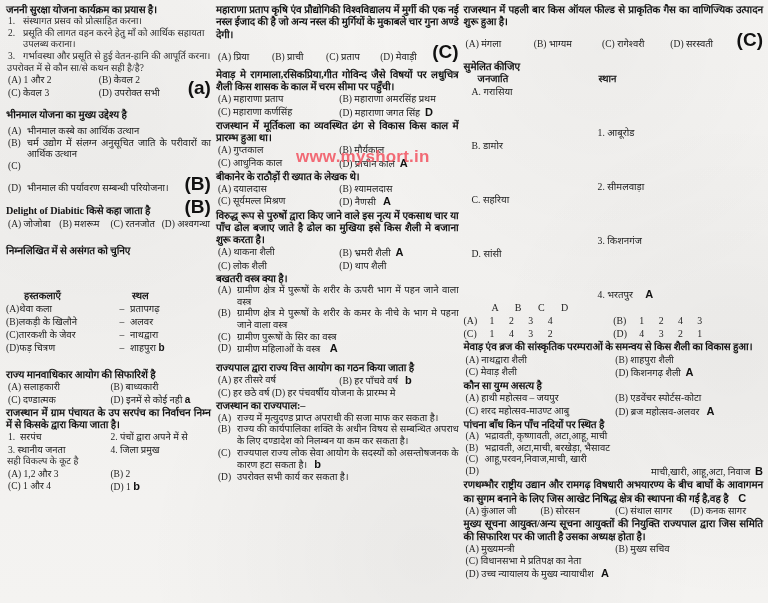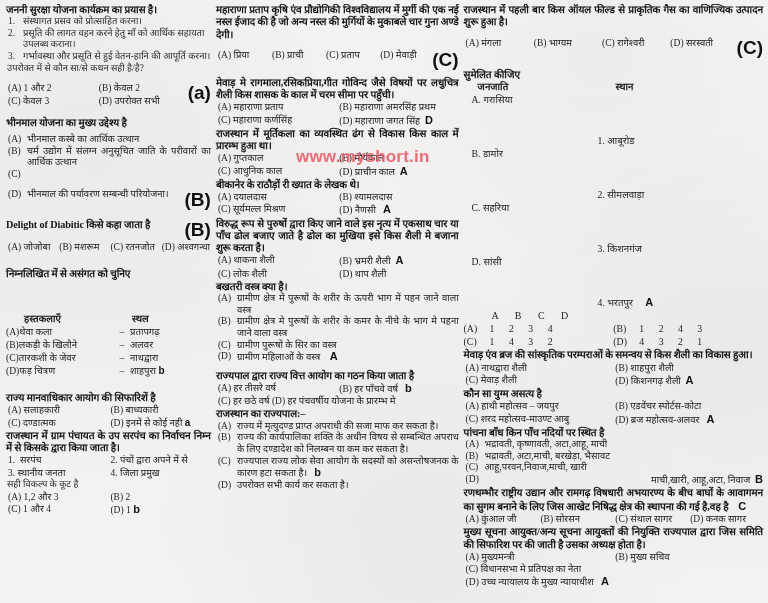--- a/index.html
+++ b/index.html
@@ -129,35 +129,34 @@
   }
   .ans-sm {
     font-family: "Liberation Sans", sans-serif;
     font-weight: bold;
     font-size: 10px;
     color: #111;
     display: inline-block;
   }
   .row-ans {
     display: flex;
-    align-items: flex-start;
-    margin-top: 8px;
+    align-items: flex-end;
   }
   .row-ans .opts { flex: 1; }
 
   
   .match-head {
     display: flex;
     font-weight: bold;
     font-size: 9.8px;
     line-height: 12.5px;
     color: #1a1a1a;
     padding-left: 14px;
   }
-  .match-head .c1 { width: 138px; }
+  .match-head .c1 { width: 121px; }
   .match-row {
     display: flex;
     font-size: 9.7px;
     line-height: 13px;
     color: #232323;
     padding-left: 8px;
   }
   .match-row .c1 { width: 126px; }
   .match-row .c2 { flex: 1; margin-top: 41px; }
   .abcd-head {

